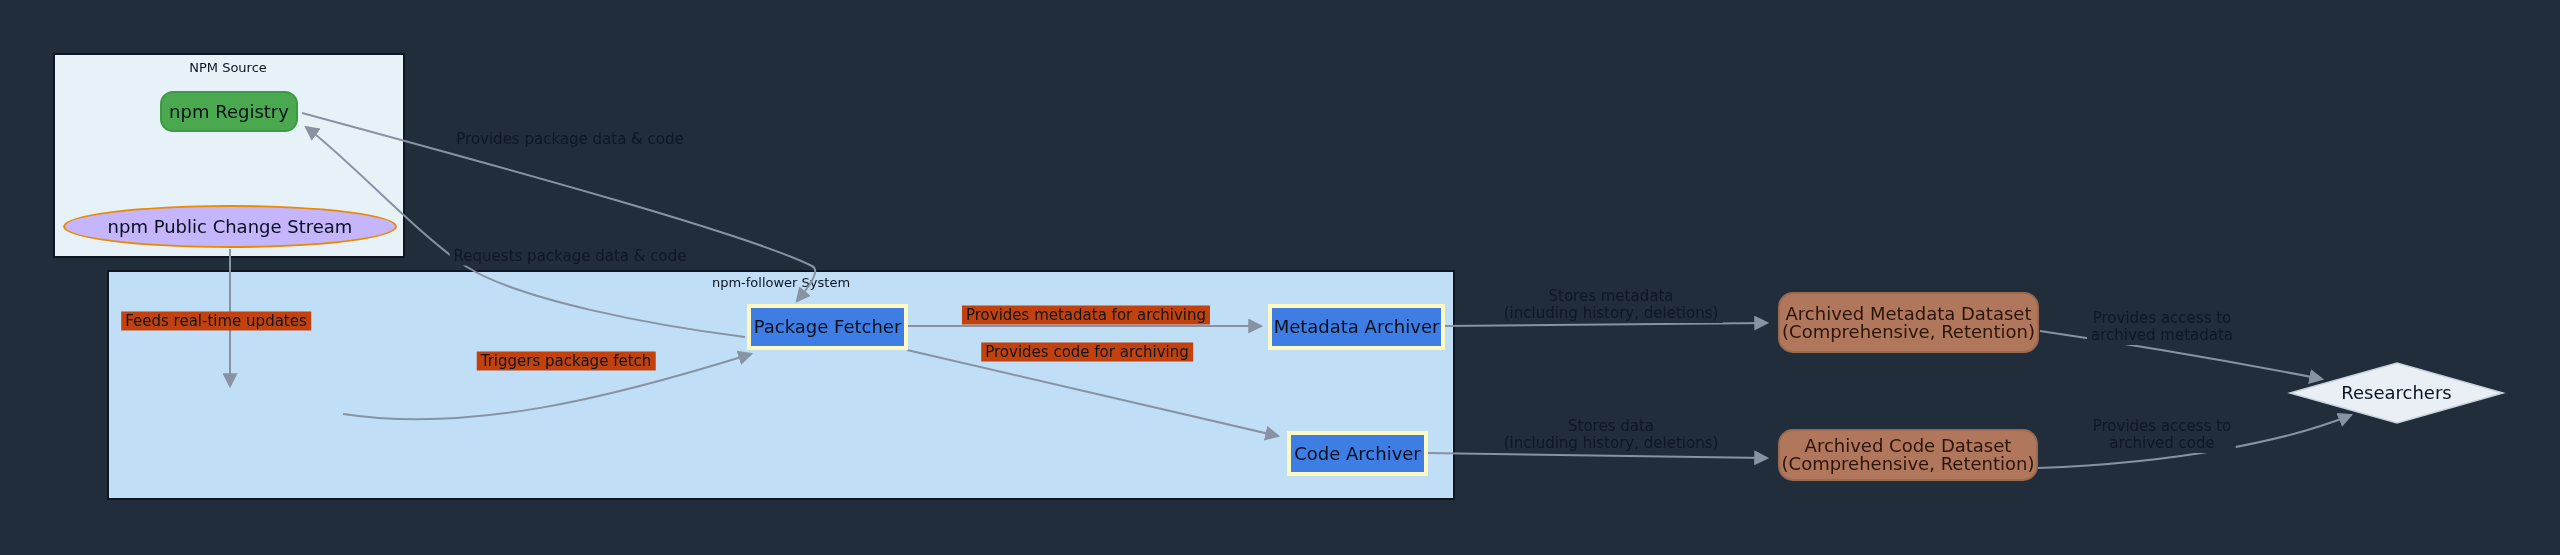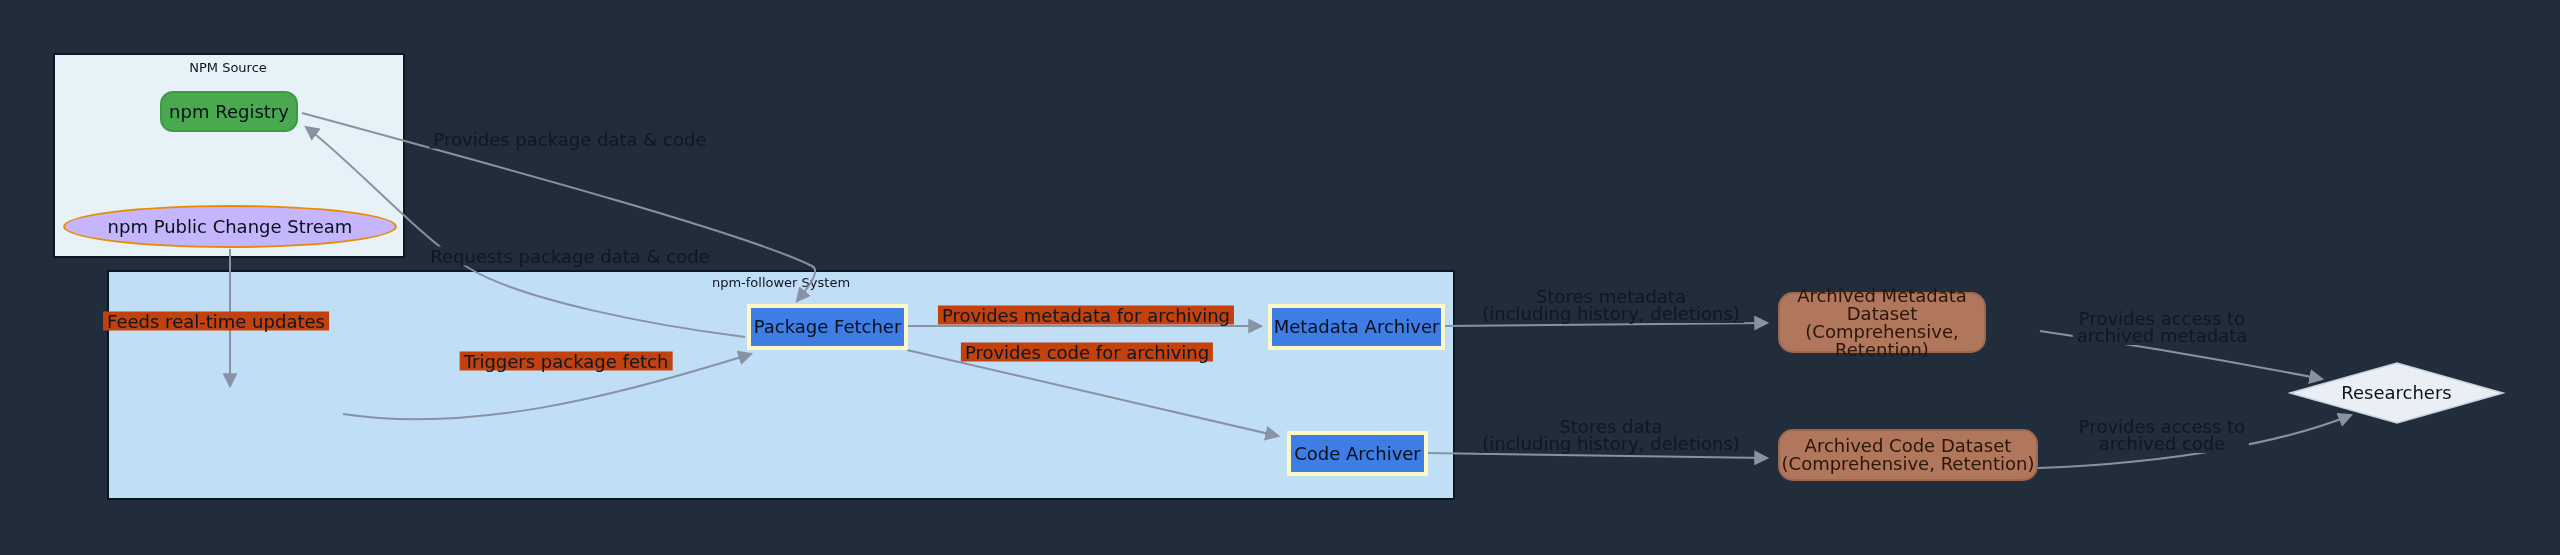--- a/index.html
+++ b/index.html
@@ -27,27 +27,27 @@
     font-size:18px;color:#08101c;text-align:center;line-height:18px;
   }
   .blue{background:#3e7de4;border:4px solid #fef9c3;}
   .node.registry{left:160px;top:91px;width:138px;height:41px;border-radius:13px;background:#4aa84e;border:2px solid #3c9a43;}
   .node.stream{left:63px;top:205px;width:334px;height:43px;border-radius:50%;background:#c4b5fd;border:2px solid #ea8a00;}
   .node.listener{left:115px;top:392px;width:228px;height:46px;}
   .node.fetcher{left:747px;top:304px;width:161px;height:46px;}
   .node.meta-arch{left:1268px;top:304px;width:177px;height:46px;}
   .node.code-arch{left:1287px;top:431px;width:141px;height:45px;}
   .node.dataset{border-radius:15px;background:#b0775c;border:2px solid #9a6a50;color:#2b1509;flex-direction:column;}
-  .node.amd{left:1778px;top:292px;width:208px;height:61px;}
+  .node.amd{left:1778px;top:292px;width:261px;height:61px;}
   .node.acd{left:1778px;top:429px;width:260px;height:52px;}
   .node.researchers{left:2290px;top:363px;width:213px;height:60px;background:transparent;color:#0b1320;}
   
   .elabel{
     position:absolute;z-index:4;transform:translate(-50%,-50%);
-    font-size:18px;color:#0e1722;white-space:nowrap;text-align:center;
+    font-size:15px;color:#0e1722;white-space:nowrap;text-align:center;
     line-height:17px;padding:1px 4px;
   }
   .on-dark{background:#222d3c;}
   .on-blue{background:#c2410c;}
 </style>
 </head>
 <body>
 
 <div class="canvas">
 

